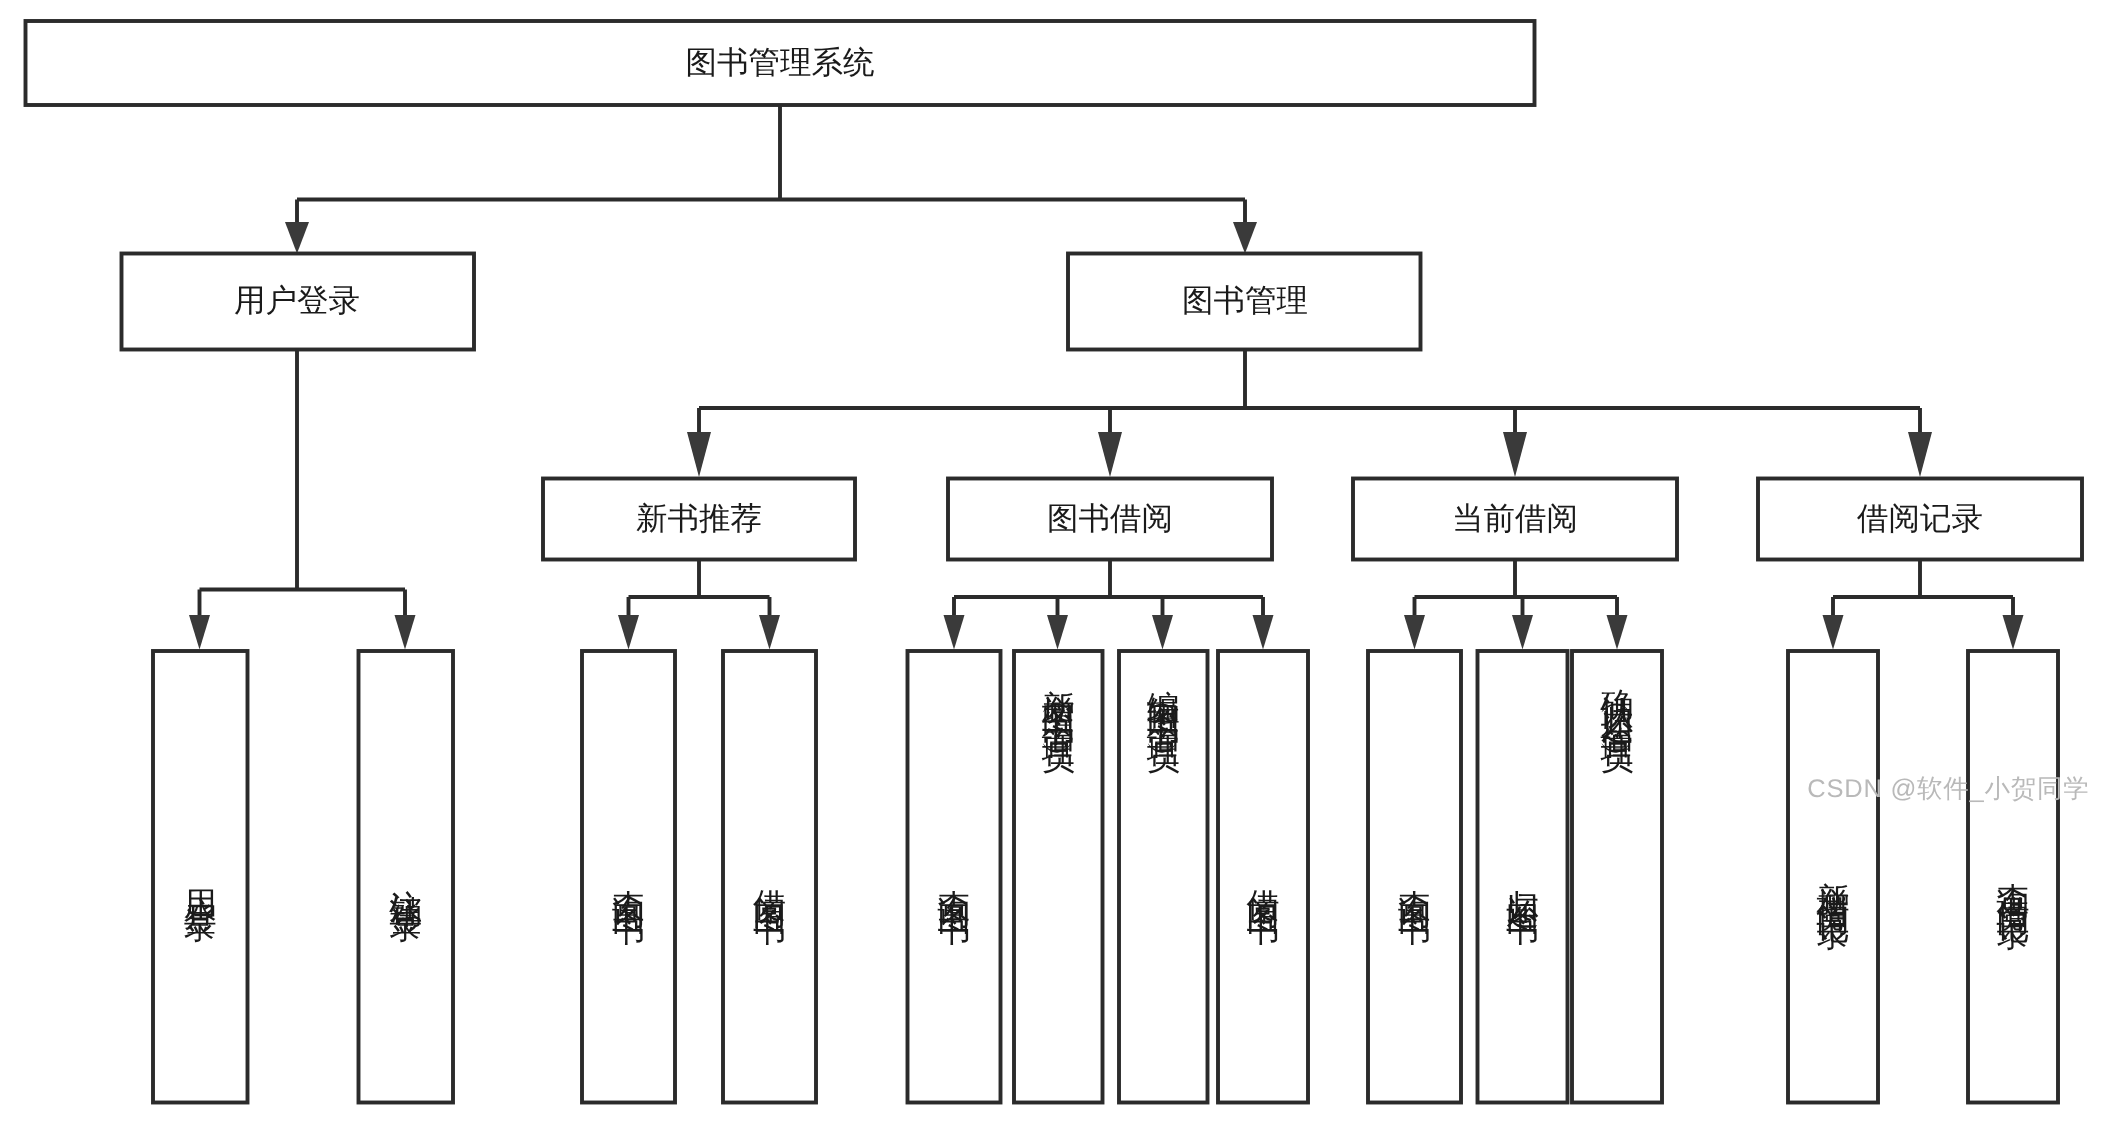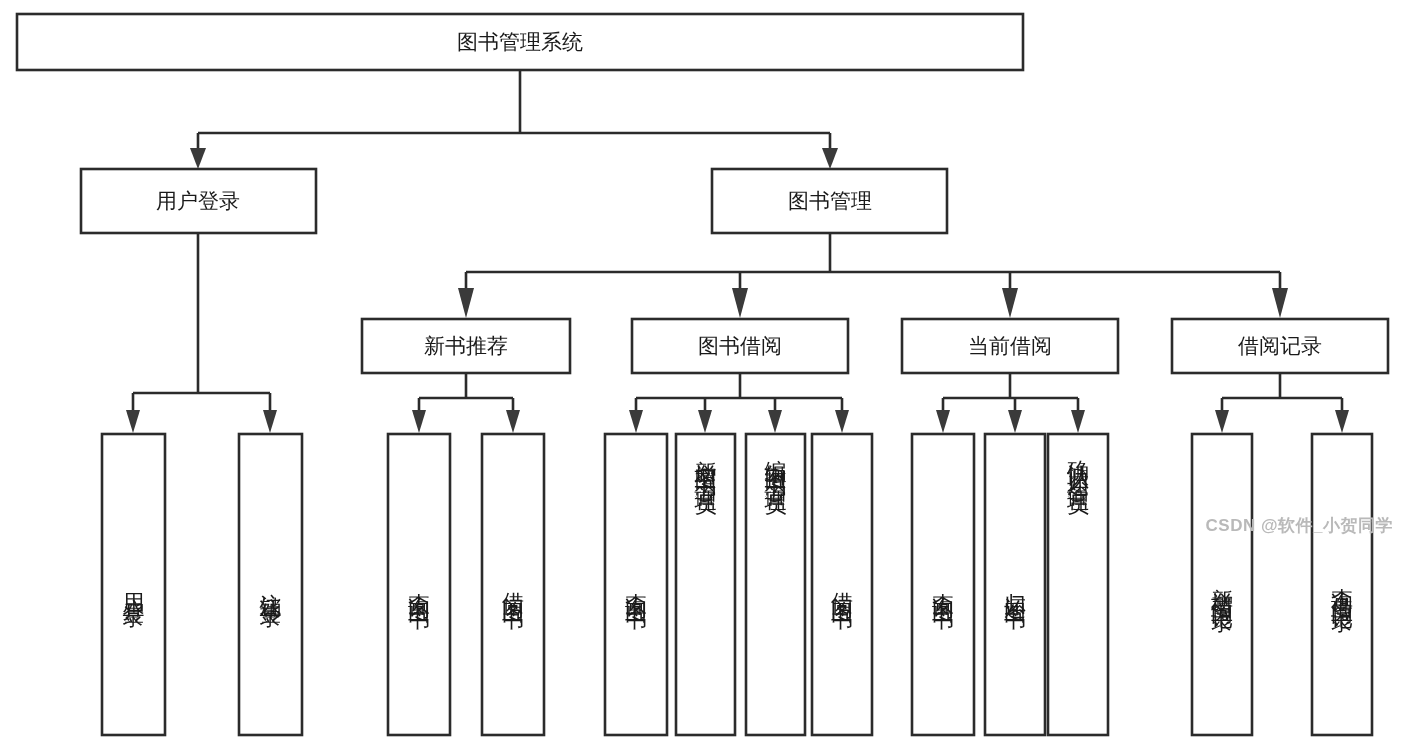--- a/index.html
+++ b/index.html
@@ -77,21 +77,20 @@
   .watermark {
     position: absolute;
     right: 12px;
     bottom: 6px;
     font-family: "Liberation Sans", "DejaVu Sans", sans-serif;
     font-size: 17px;
     color: #b9b9b9;
     letter-spacing: 0.5px;
     white-space: nowrap;
     pointer-events: none;
-    font-weight: bold;
   }
 </style>
 </head>
 <body>
 
 <div id="diagram-root">
 
   <svg class="diagram-canvas" viewBox="0 0 1405 747">
 
     <g>

